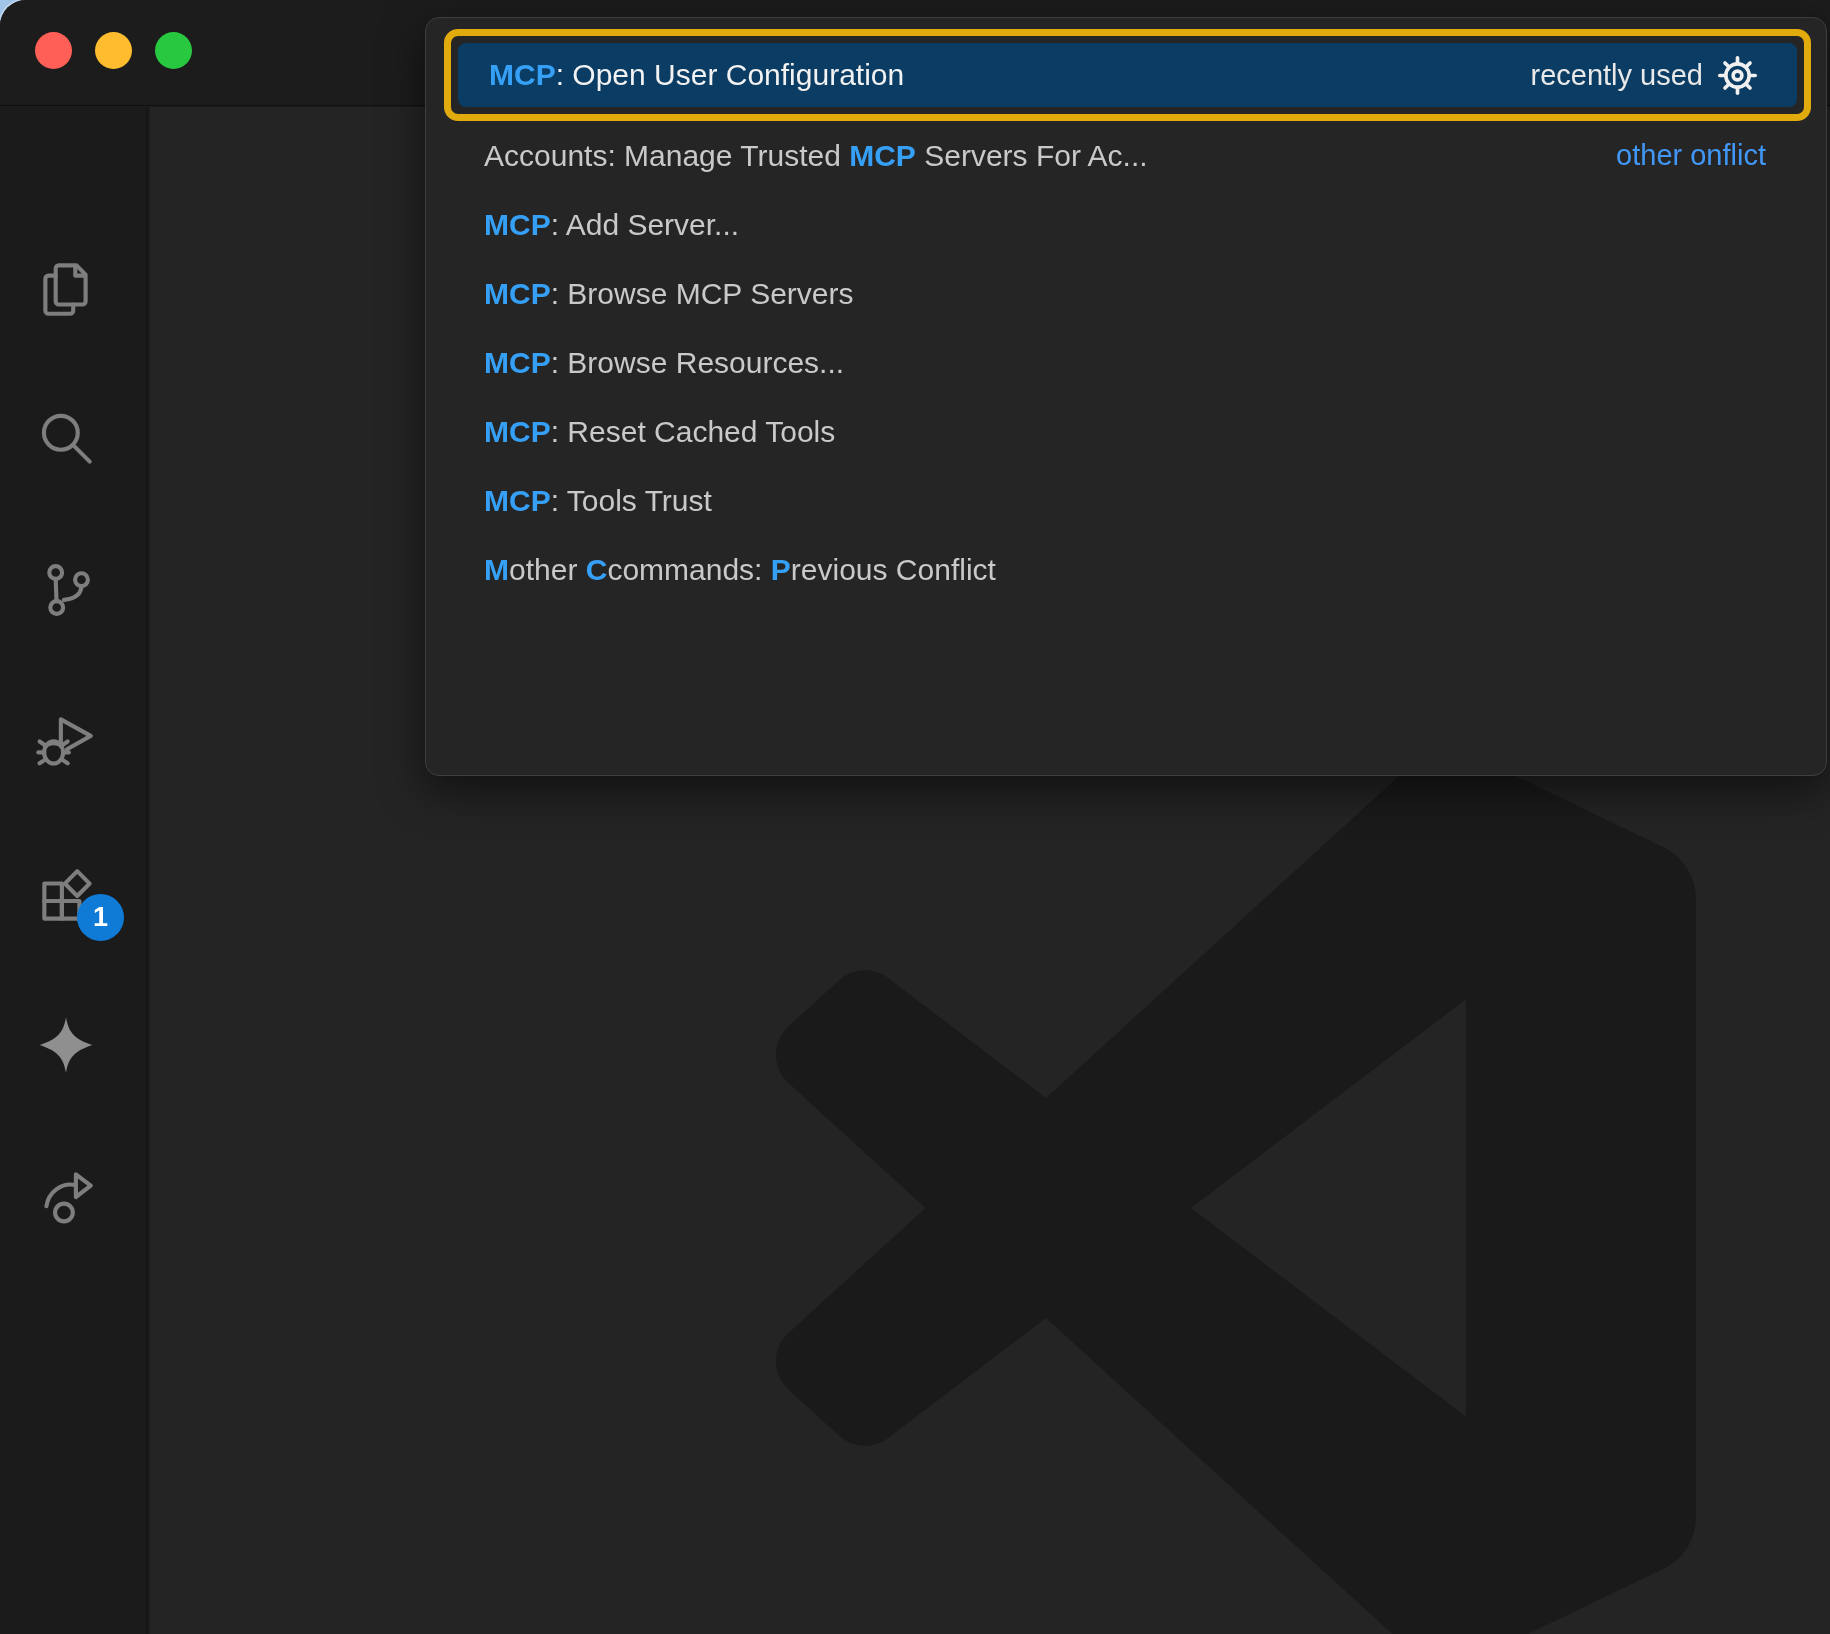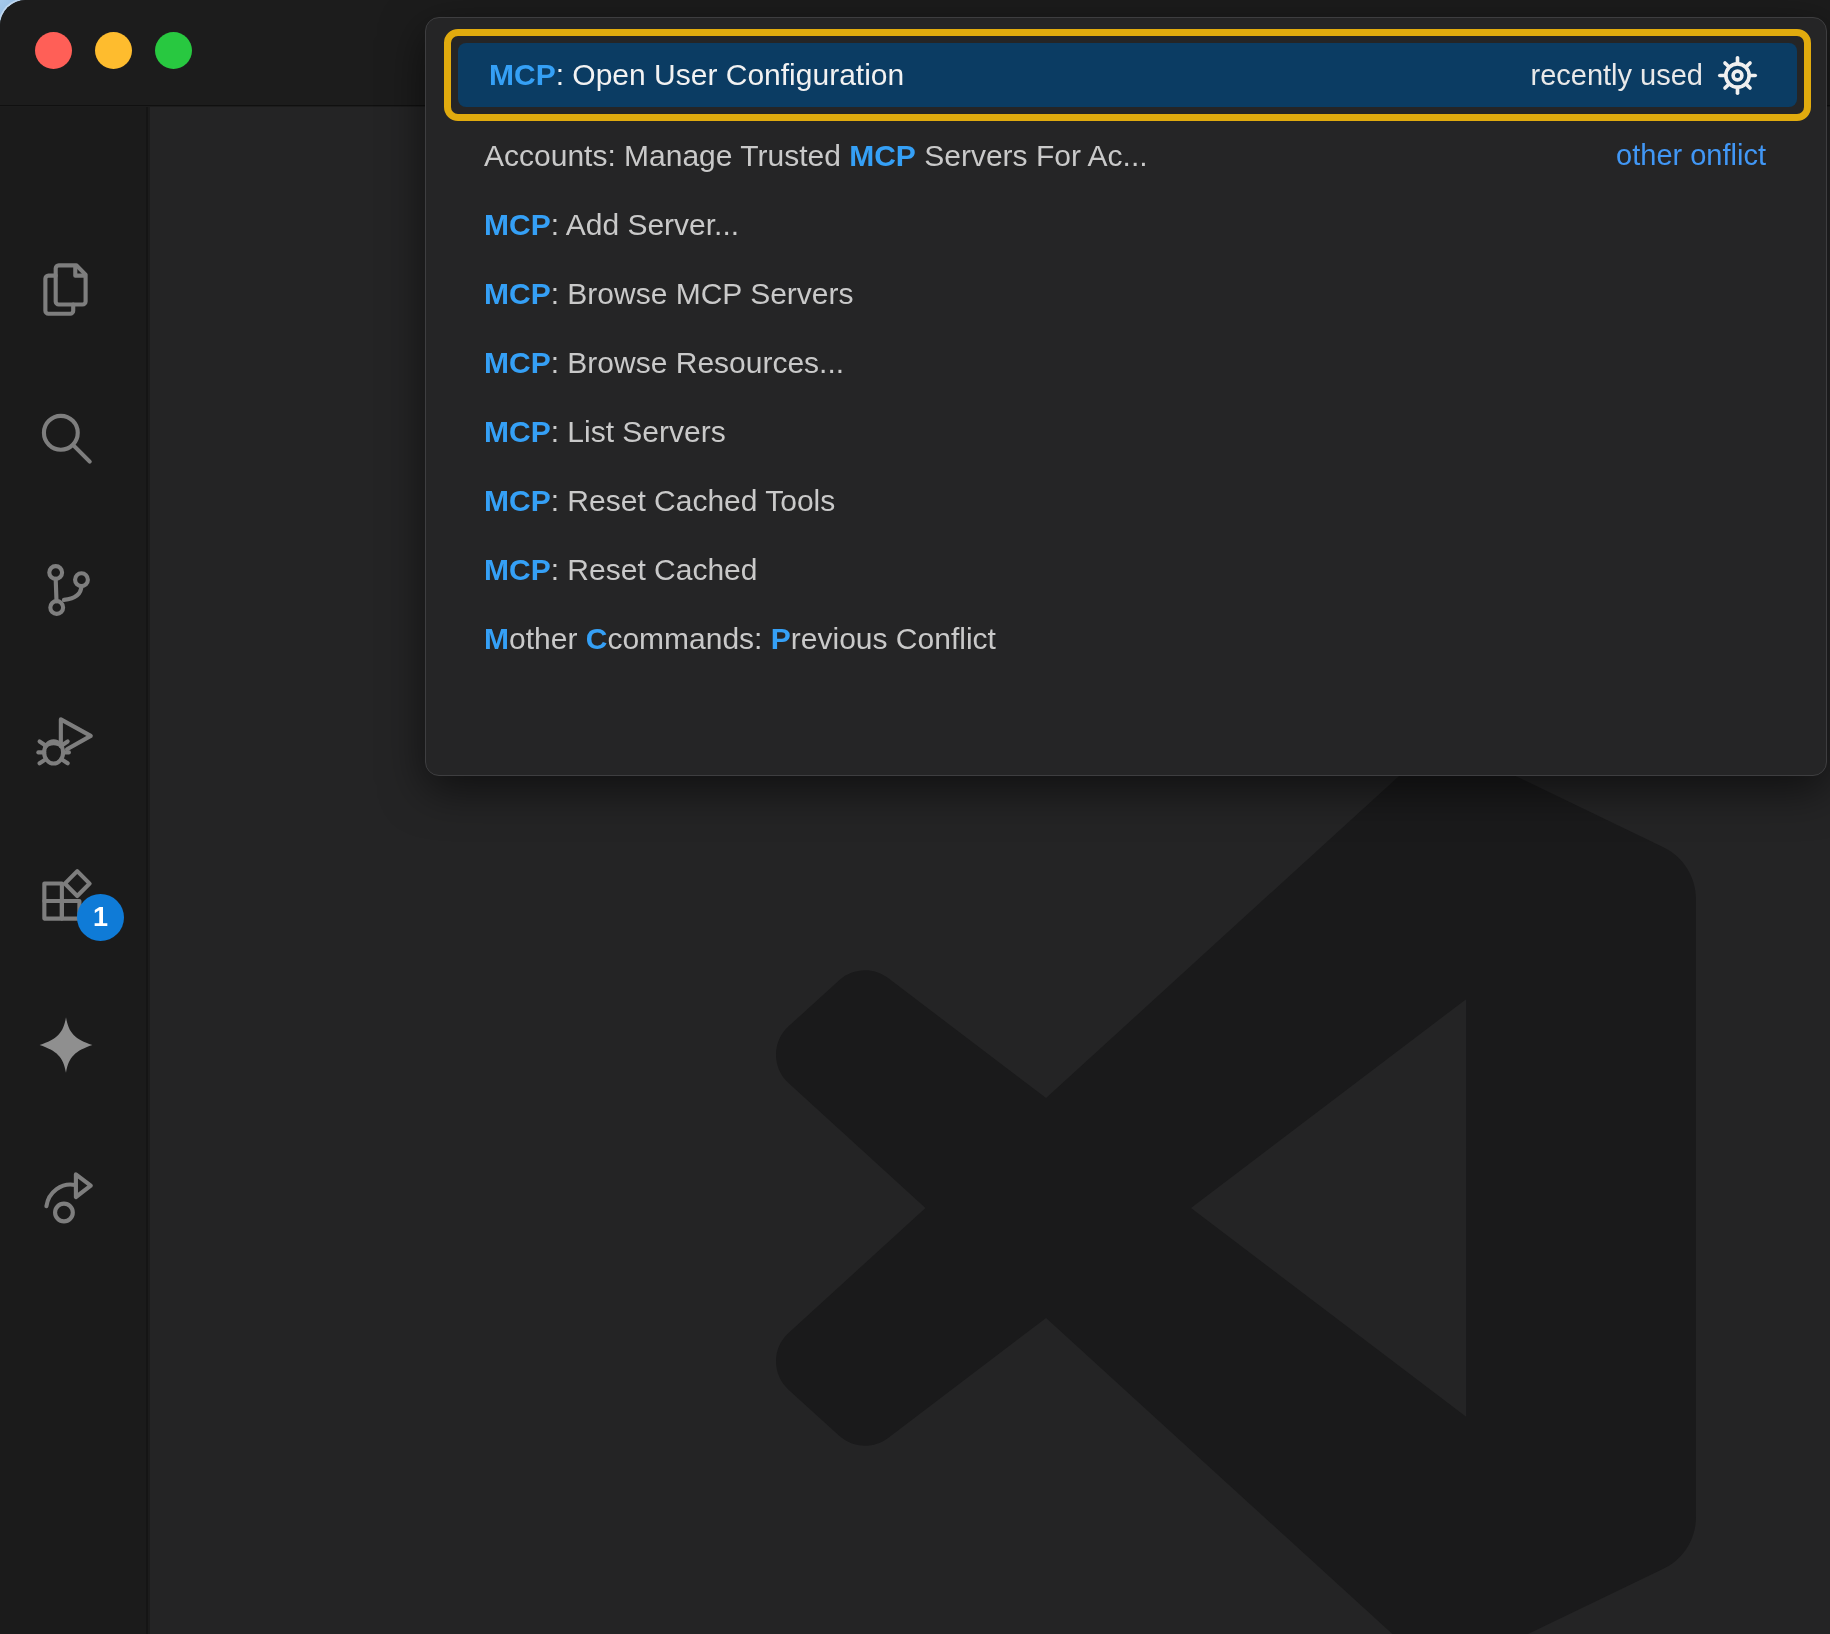--- a/index.html
+++ b/index.html
@@ -215,29 +215,25 @@
   </div>
         <div class="row">
     <span class="label"><span class="hl">MCP</span><span>: Browse MCP Servers</span></span>
 
   </div>
         <div class="row">
     <span class="label"><span class="hl">MCP</span><span>: Browse Resources...</span></span>
 
   </div>
         <div class="row">
-    <span class="label"><span class="hl">MCP</span><span>: List Servers</span></span>
-
-  </div>
-        <div class="row">
     <span class="label"><span class="hl">MCP</span><span>: Reset Cached Tools</span></span>
 
   </div>
         <div class="row">
-    <span class="label"><span class="hl">MCP</span><span>: Reset Cached</span></span>
+    <span class="label"><span class="hl">MCP</span><span>: Tools Trust</span></span>
 
   </div>
         <div class="row">
     <span class="label"><span class="hl">M</span><span>other </span><span class="hl">C</span><span>commands: </span><span class="hl">P</span><span>revious Conflict</span></span>
 
   </div>
       </div>
   </div>
 
 </div>

